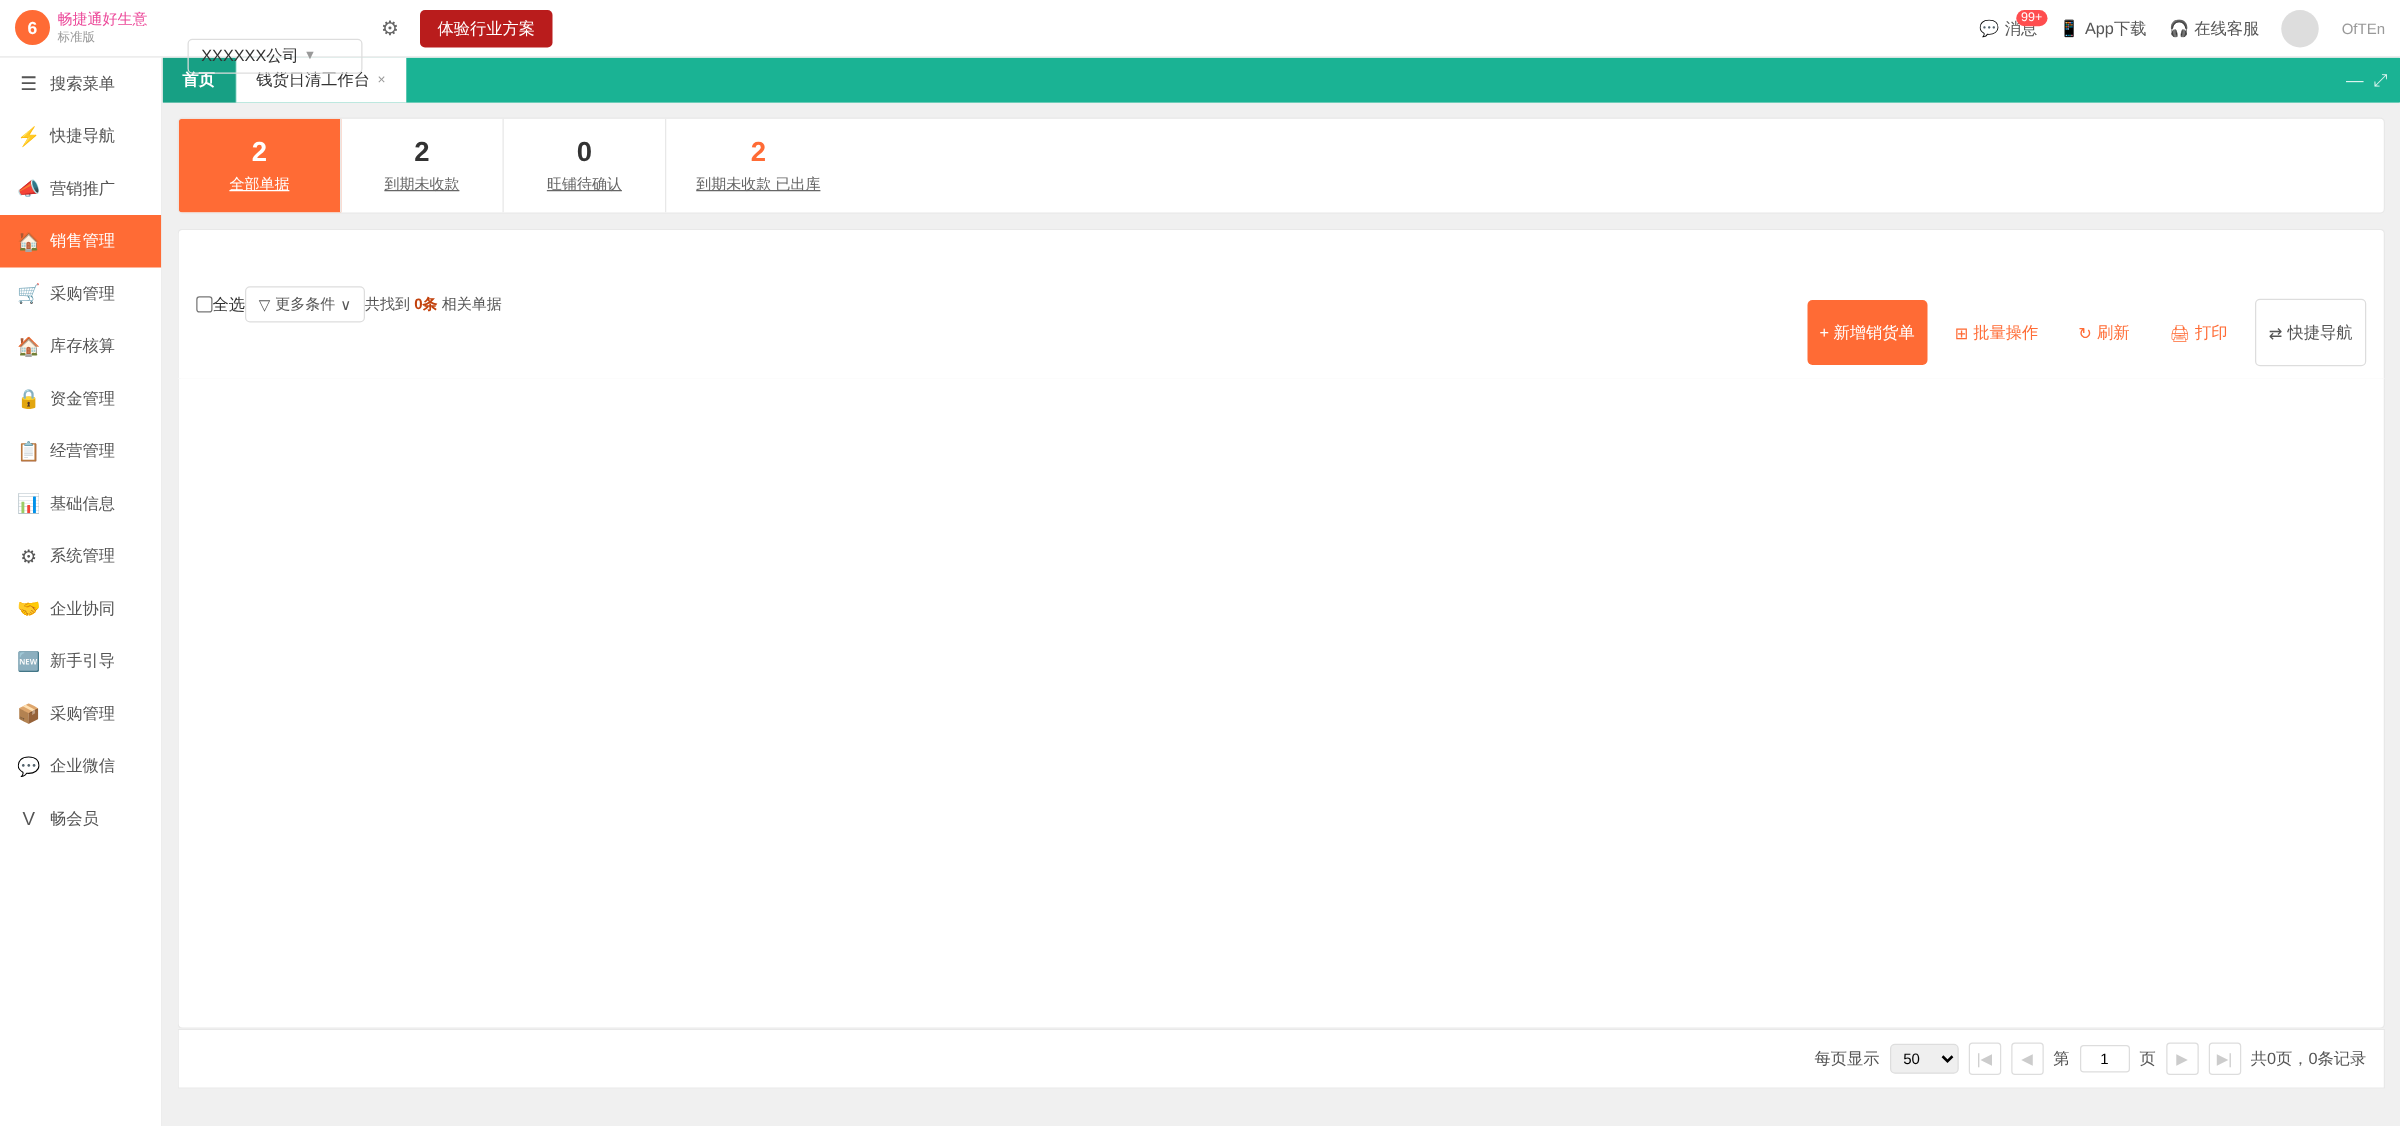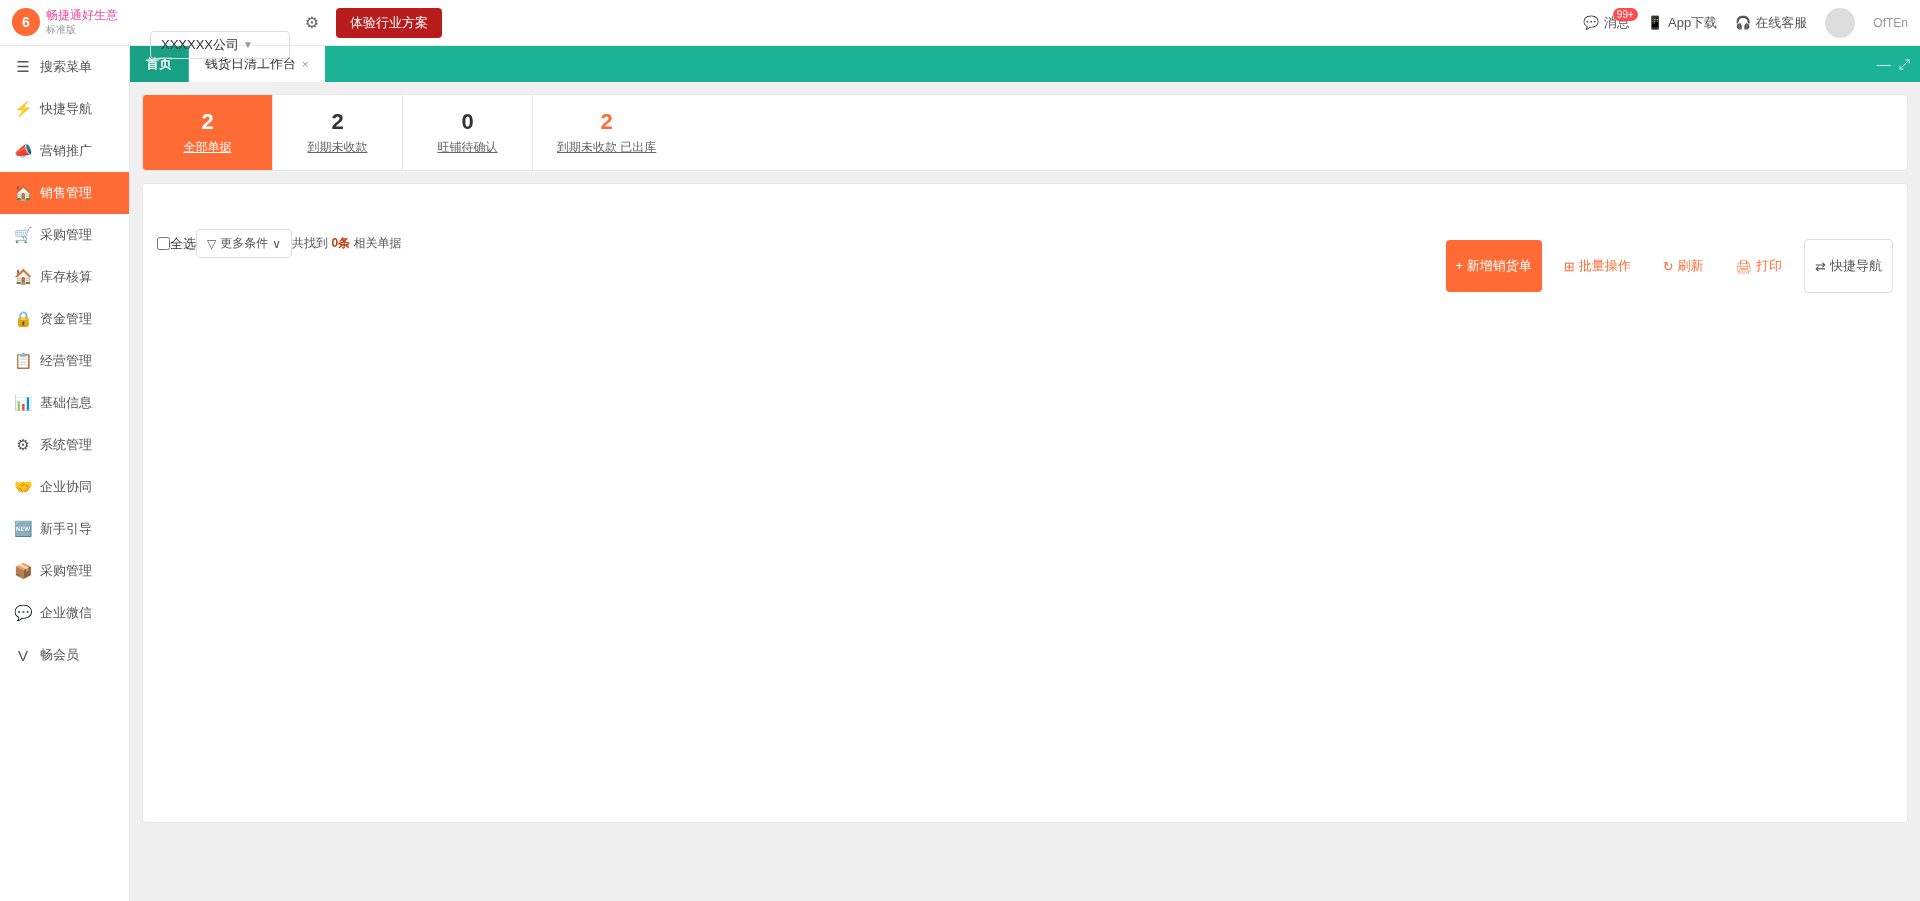--- a/index.html
+++ b/index.html
@@ -469,15 +469,27 @@
         </div>
         <div class="toolbar-btn switch-btn">
           <span>⇄</span>
           <span>快捷导航</span>
         </div>
       </div>
     </div>
 
     <div class="table-area"></div>
 
+    <div class="pagination">
+      <span>每页显示</span>
+      <select class="page-size-select" id="page-size-sel"><option value="20">20</option><option value="50" selected="">50</option><option value="100">100</option></select>
+      <div class="page-nav-btn disabled">|◀</div>
+      <div class="page-nav-btn disabled">◀</div>
+      <span>第</span>
+      <input class="page-input" type="text" value="1" style="">
+      <span>页</span>
+      <div class="page-nav-btn disabled">▶</div>
+      <div class="page-nav-btn disabled">▶|</div>
+      <span>共0页，0条记录</span>
+    </div>
 
   </div>
 </div>
 
 </body></html>

